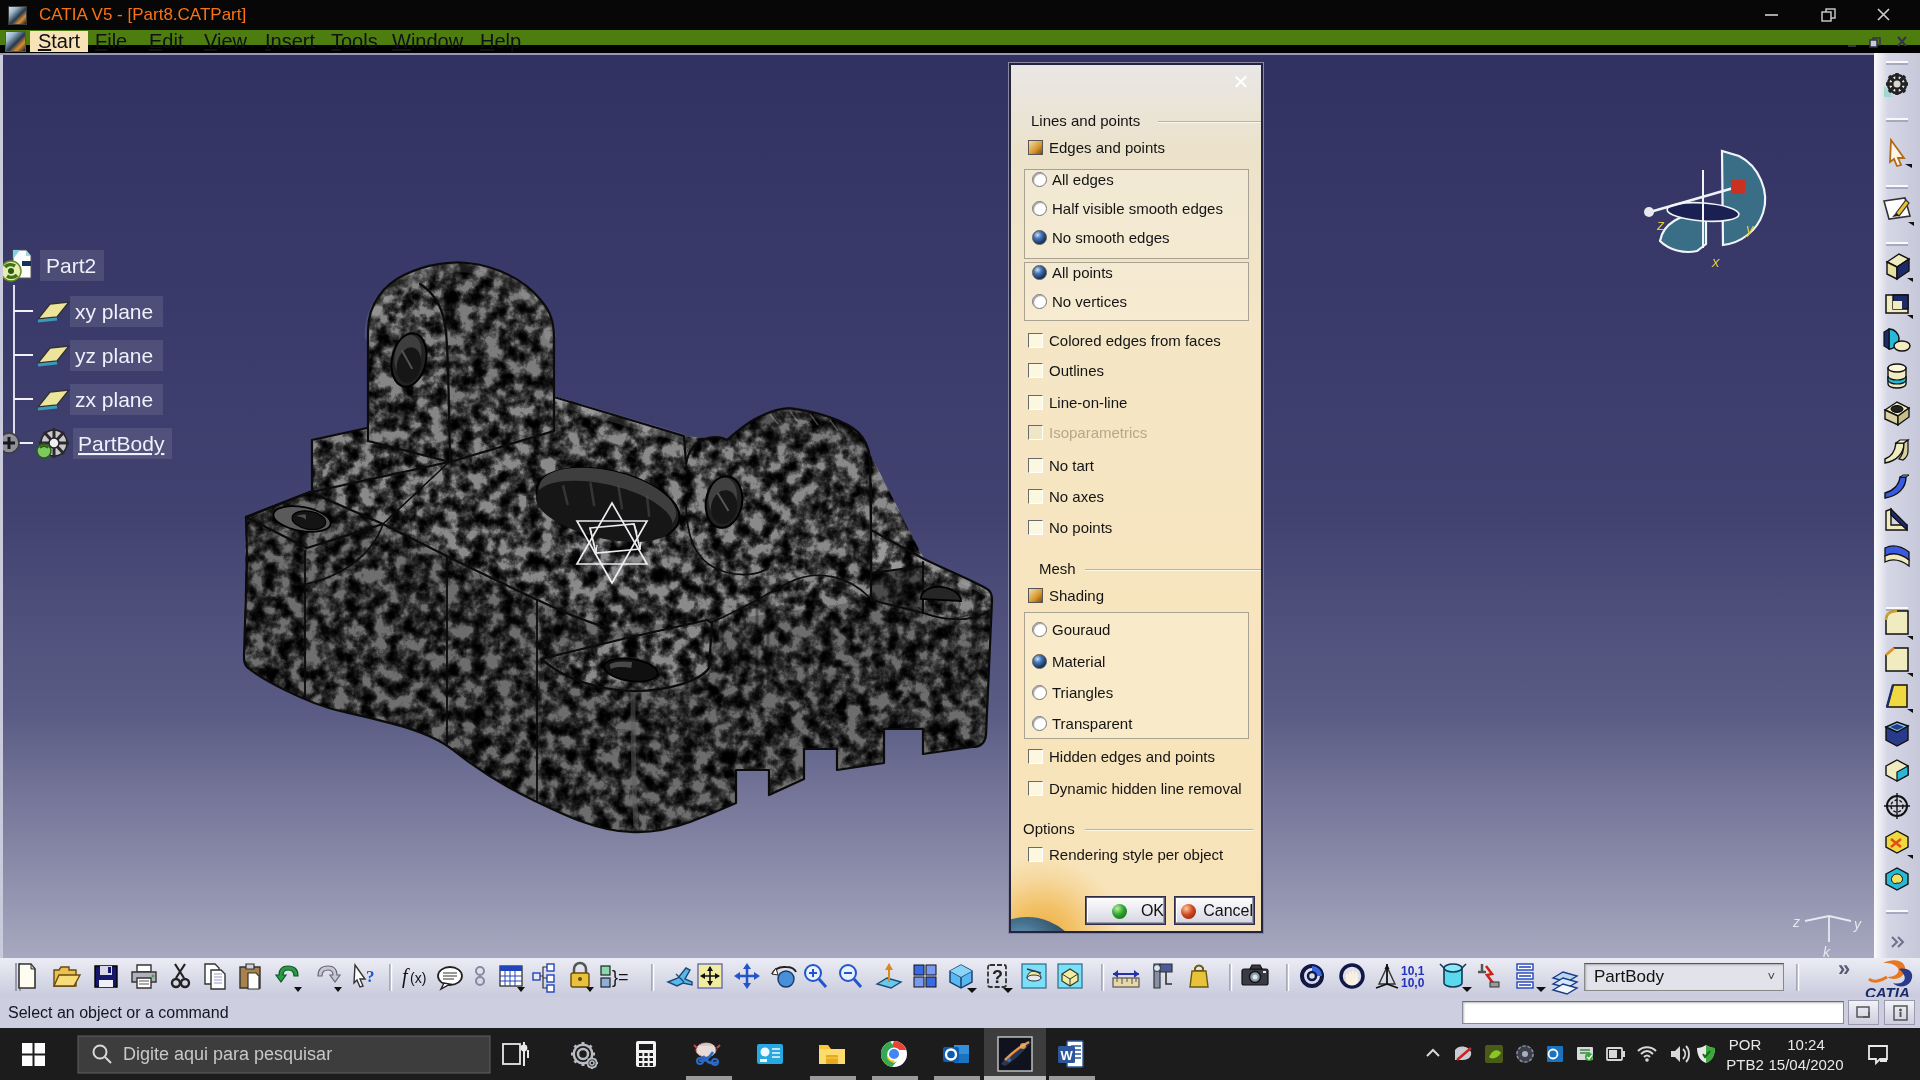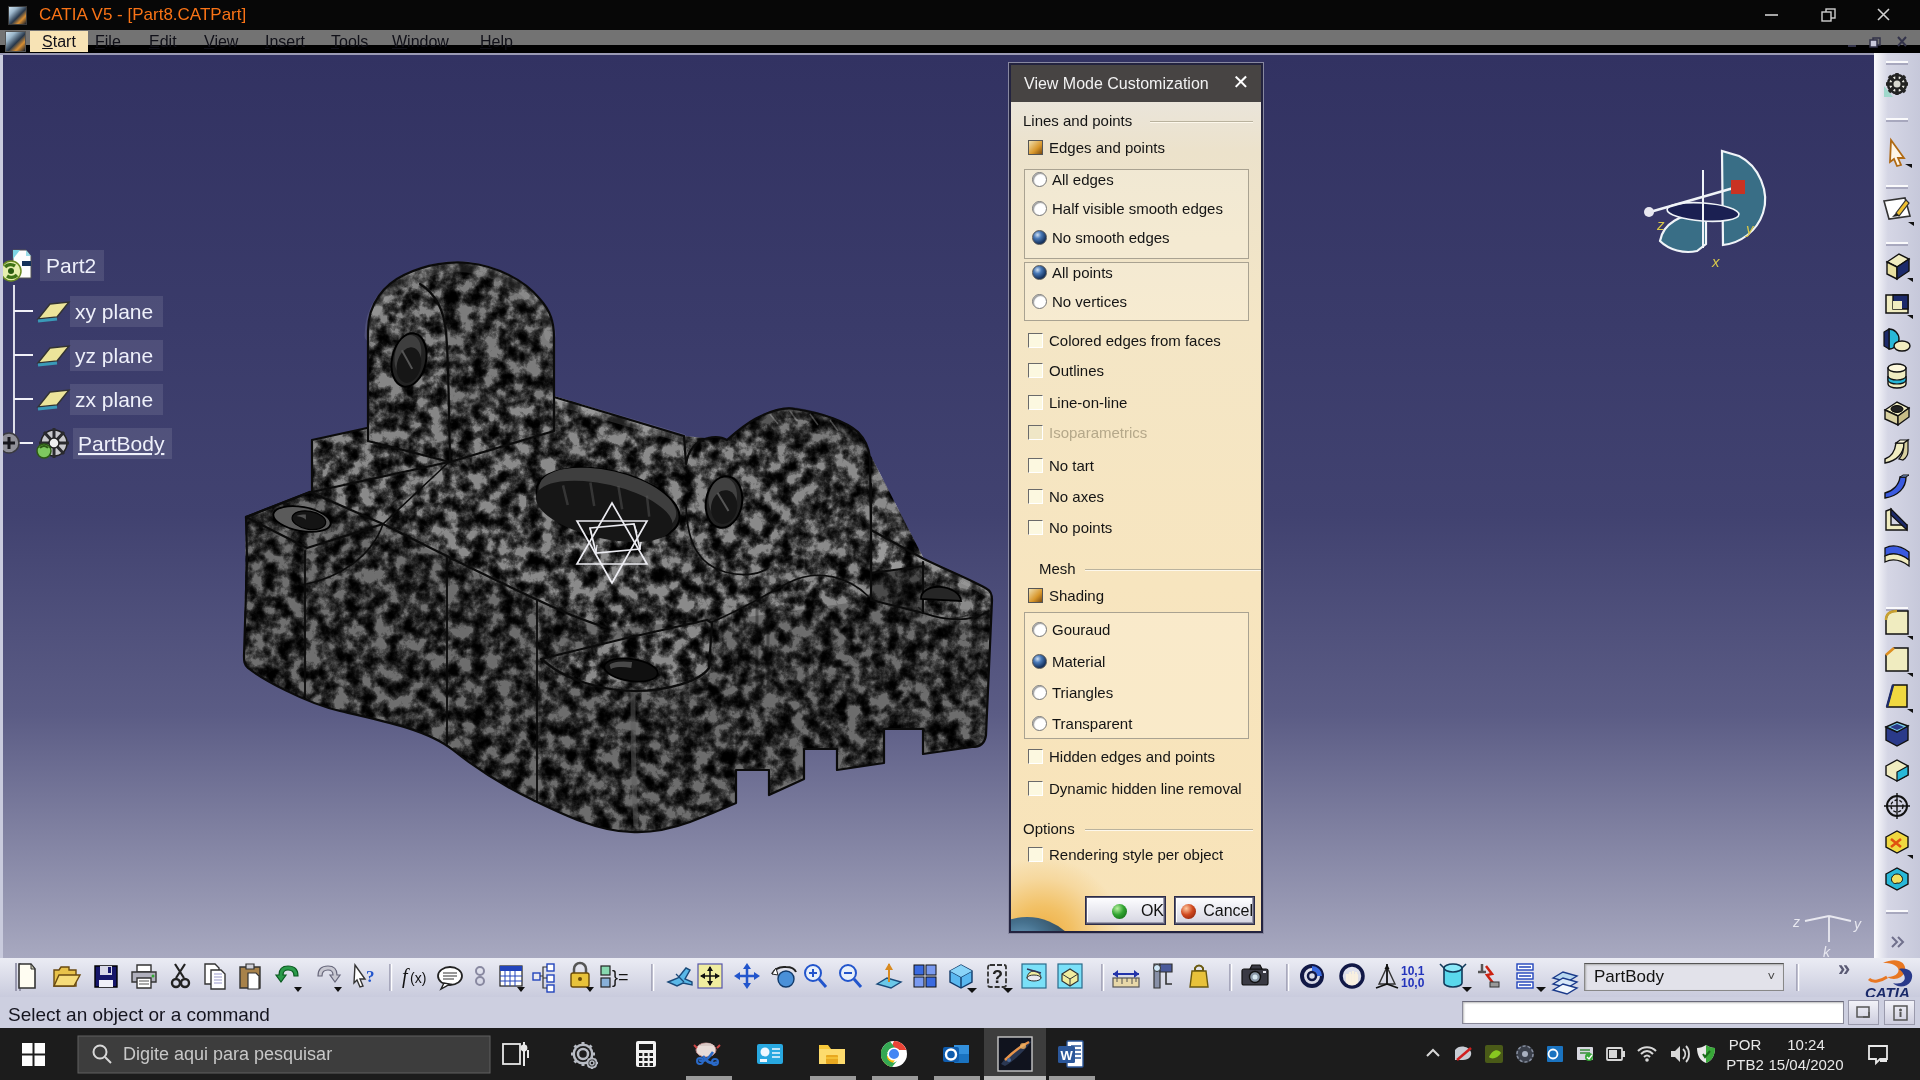--- a/index.html
+++ b/index.html
@@ -4,21 +4,21 @@
 <style>
 *{margin:0;padding:0;box-sizing:border-box}
 html,body{width:1920px;height:1080px;overflow:hidden;background:#000;font-family:"Liberation Sans",sans-serif}
 #stage{position:absolute;left:0;top:0;width:1920px;height:1080px}
 .abs{position:absolute}
 
 #titlebar{left:0;top:0;width:1920px;height:30px;background:#070707;color:#f97316;font-size:17px}
 #titlebar .ticon{left:8px;top:6px;width:19px;height:19px;background:linear-gradient(135deg,#cfe3f0 0%,#9db8cc 25%,#27374a 55%,#d98f33 75%,#131c2a 100%);border:1px solid #3a3a3a}
 #titlebar .ttext{left:39px;top:5px}
 
-#menubar{left:0;top:30px;width:1920px;height:15px;background:#737373;color:#101018;font-size:16px}
+#menubar{left:0;top:30px;width:1920px;height:15px;background:#4d7c0f;color:#101018;font-size:20px}
 #menubar .micon{left:5px;top:1px;width:21px;height:21px;background:linear-gradient(135deg,#cfe3f0 0%,#9db8cc 25%,#27374a 55%,#d98f33 75%,#131c2a 100%);border:1px solid #555}
 .mitem{position:absolute;top:1px;height:21px;line-height:21px}
 .mitem u{text-decoration:underline}
 
 #viewport{left:0;top:53px;width:1874px;height:905px;background:linear-gradient(#323262 0%,#3a3b6a 30%,#414270 51%,#5b5c85 73%,#9697b2 94%,#a8a9c0 100%)}
 
 #dlg{left:1009px;top:63px;width:254px;height:870px;overflow:hidden;background:linear-gradient(180deg,#e9e7e5 0%,#ece2cb 10%,#f4e6c6 30%,#f7e5bf 60%,#f8e3b8 100%);border:2px solid #23233f;box-shadow:0 0 0 1px #8888a0}
 #dlgtitle{position:absolute;left:0;top:0;width:250px;height:37px;background:#474443;color:#f2f2f2;font-size:16px;line-height:37px;padding-left:13px}
 #dlgx{position:absolute;right:10px;top:7px;width:20px;height:20px;color:#fff;font-size:20px;line-height:20px;text-align:center}
 .sect{position:absolute;color:#141414;font-size:15px}
@@ -28,21 +28,21 @@
 .cb{position:absolute;width:15px;height:15px;background:#fcf8e0;border:1px solid #888;border-top-color:#6a6a6a;border-left-color:#6a6a6a;border-bottom-color:#fff;border-right-color:#fff}
 .cbi{position:absolute;width:15px;height:15px;background:linear-gradient(135deg,#f0e0b0,#d8962a 60%,#7a4a10);border:1px solid #555}
 .rad{position:absolute;width:15px;height:15px;border-radius:50%;background:#fff;border:1px solid #777;box-shadow:inset 1px 1px 1px #999}
 .radsel{position:absolute;width:15px;height:15px;border-radius:50%;background:radial-gradient(circle at 35% 30%,#cfe0f2 0%,#4a7ab8 30%,#16335f 70%,#0c2348);border:1px solid #555}
 .dbtn{position:absolute;width:79px;height:27px;background:linear-gradient(#fdfdff, #d6d6e2);border:1px solid #5c5c74;box-shadow:inset -1px -1px 0 #9d9dae,inset 1px 1px 0 #ffffff,0 0 0 1px #2c2c49;color:#111;font-size:16px;text-align:right;line-height:25px}
 
 #rightbar{left:1874px;top:53px;width:46px;height:905px;background:linear-gradient(90deg,#fbfbfd,#d5d6e5 30%,#c6c8da)}
 
 #bottombar{left:0;top:958px;width:1920px;height:39px;background:linear-gradient(#ebecf4,#c9cbdd)}
 
-#statusbar{left:0;top:997px;width:1920px;height:31px;background:#cdcfe0;color:#15151f;font-size:19px}
+#statusbar{left:0;top:997px;width:1920px;height:31px;background:#cdcfe0;color:#15151f;font-size:16px}
 
 #taskbar{left:0;top:1028px;width:1920px;height:52px;background:#1c1c1c}
 </style>
 </head>
 <body>
 <div id="stage">
   <div class="abs" id="titlebar">
     <div class="abs ticon"></div>
     <div class="abs ttext">CATIA V5 - [Part8.CATPart]</div>
     <svg class="abs" style="left:1750px;top:0" width="170" height="30">
@@ -382,23 +382,22 @@
 </g>
 
 <g transform="translate(23,888)" fill="none" stroke="#70708c" stroke-width="2">
  <path d="M-5,-4 L0,1 L-5,6 M1,-4 L6,1 L1,6"></path>
 </g>
 </svg>
     </div>
   <div class="abs" id="dlg">
     <div style="position:absolute;left:-28px;top:790px;width:140px;height:140px;background:radial-gradient(circle at 42% 60%, #eeaa3a 0%, #f2c166 28%, #f6d89e 52%, rgba(247,227,184,0) 70%)"></div>
     <div style="position:absolute;left:-42px;top:852px;width:116px;height:116px;border-radius:50%;background:radial-gradient(circle at 45% 28%, #7fb2d4 0%, #46718e 26%, #26333c 60%, #131920 100%)"></div>
-    <div id="dlgtitle">View Mode Customization</div>
     <div id="dlgx">✕</div>
-    <div class="sect" style="left:12px;top:47px">Lines and points<span class="rule" style="left:127px;top:9px;width:103px"></span></div>
+    <div class="sect" style="left:20px;top:47px">Lines and points<span class="rule" style="left:127px;top:9px;width:103px"></span></div>
     <div class="cbi" style="left:17px;top:75px"></div>
     <div class="lbl" style="left:38px;top:74px">Edges and points</div>
     <div class="grp" style="left:13px;top:104px;width:225px;height:90px"></div>
     <div class="rad" style="left:21px;top:107px"></div>
       <div class="lbl" style="left:41px;top:106px">All edges</div>
     <div class="rad" style="left:21px;top:136px"></div>
       <div class="lbl" style="left:41px;top:135px">Half visible smooth edges</div>
     <div class="radsel" style="left:21px;top:165px"></div>
       <div class="lbl" style="left:41px;top:164px">No smooth edges</div>
     <div class="grp" style="left:13px;top:197px;width:225px;height:59px"></div>

